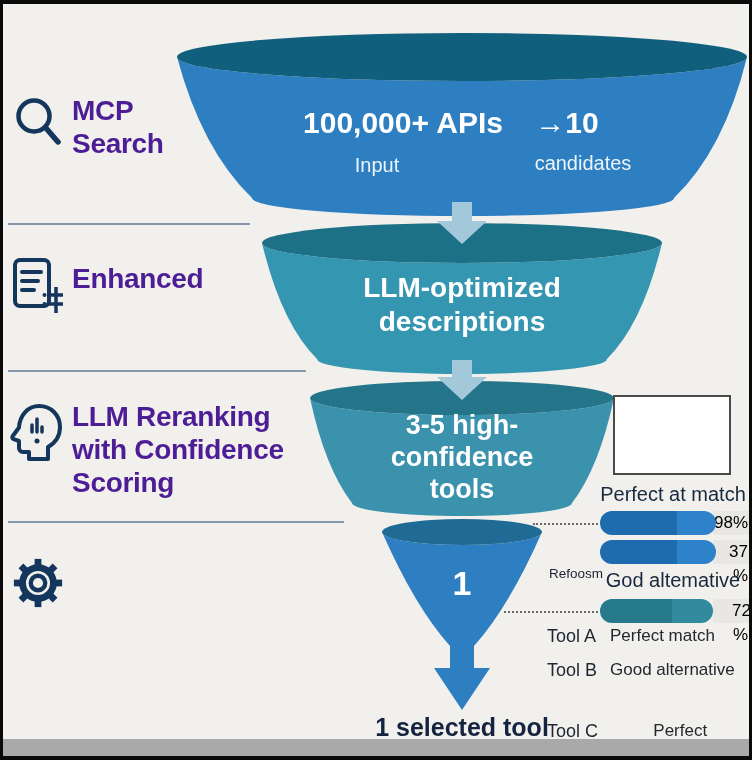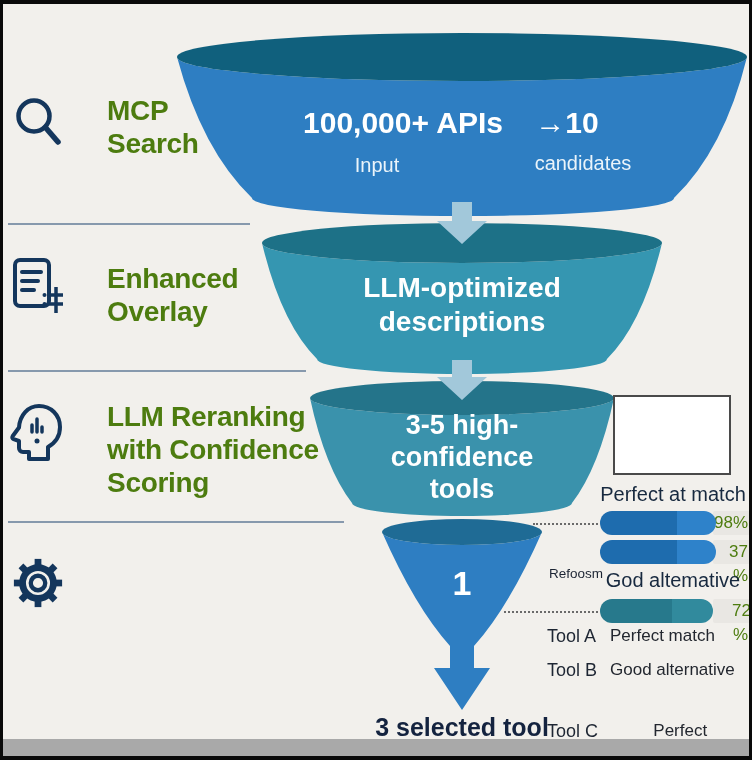--- a/index.html
+++ b/index.html
@@ -3,34 +3,34 @@
 <meta charset="utf-8">
 <style>
   html,body{margin:0;padding:0;background:#ddd;}
   #app{
     position:relative;width:752px;height:760px;overflow:hidden;
     background:#f2f0ec;font-family:"Liberation Sans",sans-serif;
   }
   .frame{position:absolute;inset:0;border:3px solid #0a0a0a;border-top-width:4px;border-bottom-width:4px;z-index:60;pointer-events:none;}
   
   .stage-icon{position:absolute;color:#14365c;}
-  .stage-text{position:absolute;font-size:28px;line-height:33px;font-weight:600;color:#4d7c0f;letter-spacing:-0.3px;margin-left:35px;}
+  .stage-text{position:absolute;font-size:28px;line-height:33px;font-weight:600;color:#4c1d95;letter-spacing:-0.3px;}
   .divider{position:absolute;height:0;border-top:2px solid #8799ad;}
   
   #funnel-svg{position:absolute;left:0;top:0;z-index:5;}
   .funnel-main-text{fill:#ffffff;font-family:"Liberation Sans",sans-serif;font-weight:600;}
   .funnel-sub-text{fill:#eaf4fa;font-family:"Liberation Sans",sans-serif;font-weight:400;}
   
   .white-box{position:absolute;left:613px;top:395px;width:114px;height:76px;background:#ffffff;border:2px solid #4a4a4a;z-index:10;}
   .bar-label{position:absolute;width:158px;text-align:center;font-size:20px;color:#17293f;z-index:10;}
   .pill{position:absolute;height:24px;border-radius:12px;z-index:11;}
   .pill.blue{background:linear-gradient(to right,#1e6cae 0 66%,#2e82ca 66% 100%);}
   .pill.teal{background:linear-gradient(to right,#27798c 0 64%,#318a9d 64% 100%);}
   .chip{position:absolute;width:37px;height:24px;background:#e9e7e3;border-radius:2px;
-        font-size:17px;color:#4d7c0f;text-align:right;line-height:24px;z-index:10;padding-right:2px;box-sizing:border-box;}
+        font-size:17px;color:#000000;text-align:right;line-height:24px;z-index:10;padding-right:2px;box-sizing:border-box;}
   .side-label{position:absolute;font-size:13.5px;color:#1c2433;z-index:10;margin-top:20px;}
   .dotted{position:absolute;height:0;border-top:2px dotted #6a6a6a;z-index:9;}
   .tool-row{position:absolute;left:547px;width:205px;display:flex;z-index:10;}
   .tool-name{width:63px;font-size:18px;color:#1e2633;}
   .tool-match{font-size:17px;color:#23272f;}
   
   .bottom-bar{position:absolute;left:0;top:739px;width:752px;height:18px;background:#a9a9a9;z-index:20;}
   .caption{position:absolute;left:312px;top:713px;width:300px;text-align:center;
            font-size:25px;font-weight:700;color:#14233f;z-index:30;}
 </style>
@@ -88,21 +88,20 @@
       <line x1="11" y1="33" x2="23" y2="33" stroke-width="4" stroke-linecap="round"></line>
       <line x1="45" y1="30" x2="45" y2="56" stroke-width="3.5"></line>
       <line x1="38" y1="38" x2="52" y2="38" stroke-width="3.5"></line>
       <line x1="38" y1="47" x2="52" y2="47" stroke-width="3.5"></line>
       <circle cx="33.5" cy="38" r="2" fill="#14365c" stroke="none"></circle>
       <circle cx="33.5" cy="47" r="2" fill="#14365c" stroke="none"></circle>
     </svg>
   </div>
   <div class="stage-text" style="left:72px;top:262px;">
     <div>Enhanced</div>
-    <div>Overlay</div>
   </div>
   <div class="divider" style="left:8px;top:370px;width:298px;"></div>
 
   <div class="stage-icon" style="left:8px;top:402px;">
     <svg width="58" height="62" viewBox="0 0 58 62" fill="none" stroke="#14365c" stroke-linejoin="round">
       <path stroke-width="4" d="M31 4 C43 4 52 13 52 25 C52 34 47 41 40 45 L40 57 L21 57 L21 50 L15 50 C12.7 50 11 48.3 11 46 L11 39 L5.6 37.2 C4.3 36.7 3.9 35.4 4.6 34.3 L11 25.5 C11.8 13 20 4 31 4 Z"></path>
       <line x1="24" y1="30" x2="24" y2="23" stroke-width="3.5" stroke-linecap="round"></line>
       <line x1="29" y1="30" x2="29" y2="17" stroke-width="3.5" stroke-linecap="round"></line>
       <line x1="34" y1="30" x2="34" y2="25" stroke-width="3.5" stroke-linecap="round"></line>
       <circle cx="29" cy="39" r="2.5" fill="#14365c" stroke="none"></circle>
@@ -155,16 +154,16 @@
   <div class="tool-row" style="top:660px;">
     <span class="tool-name">Tool B</span>
     <span class="tool-match">Good alternative</span>
   </div>
   <div class="tool-row" style="top:721px;gap:47px;">
     <span class="tool-name">Tool C</span>
     <span class="tool-match">Perfect match</span>
   </div>
 
   <div class="bottom-bar"></div>
-  <div class="caption">3 selected tool</div>
+  <div class="caption">1 selected tool</div>
 
   <div class="frame"></div>
 </div>
 
 </body></html>

